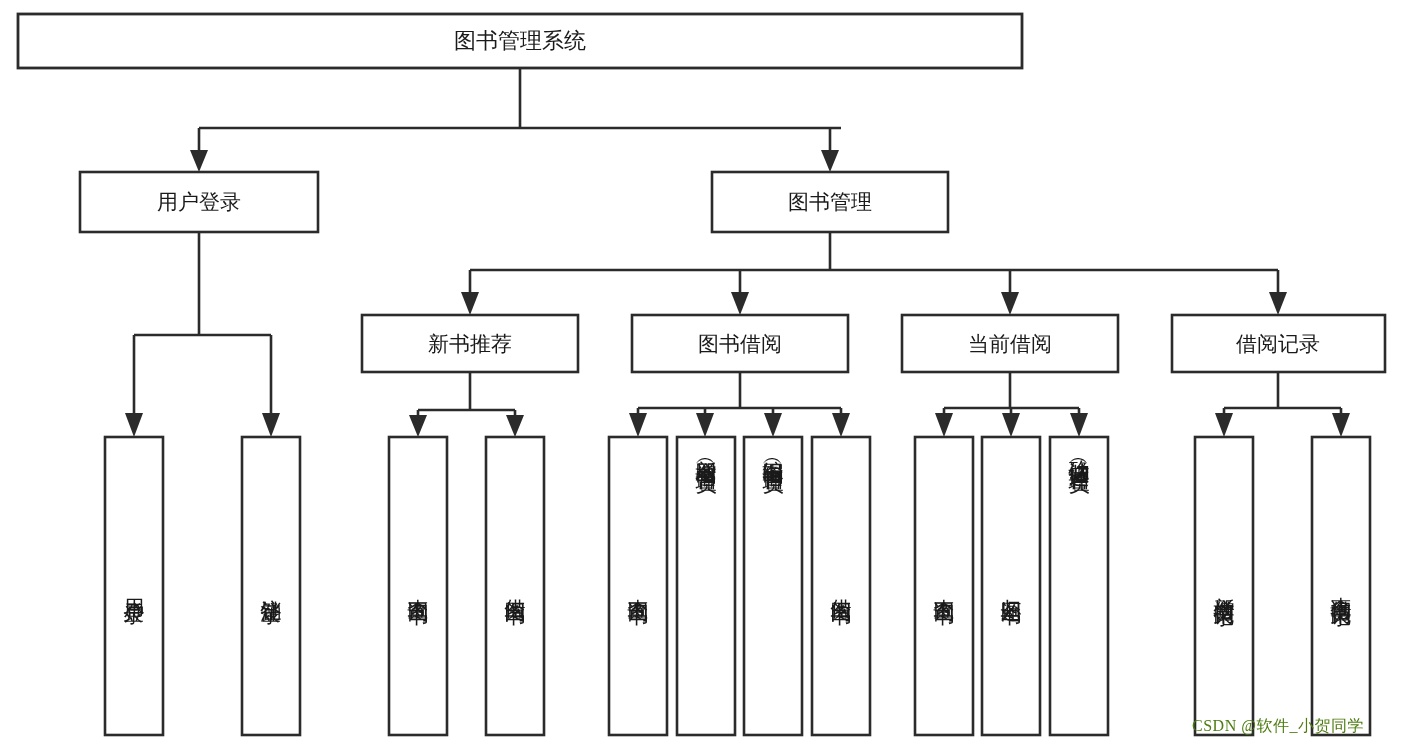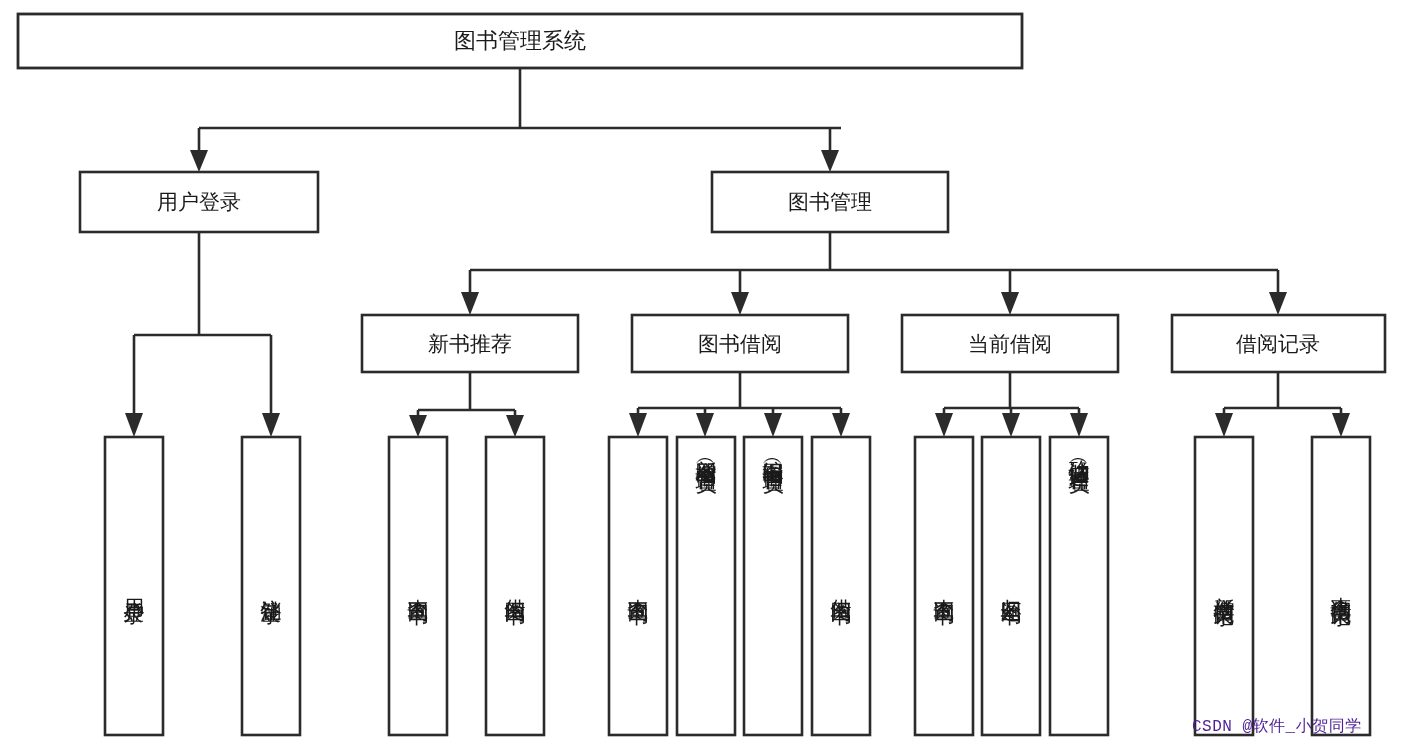--- a/index.html
+++ b/index.html
@@ -72,23 +72,23 @@
     text-orientation: upright;
     font-family: "DejaVu Sans", "Liberation Sans", sans-serif;
     font-size: 21px;
     line-height: 1.05;
     letter-spacing: 2px;
     color: #1a1a1a;
     white-space: nowrap;
   }
   .watermark {
     position: absolute;
-    font-family: Liberation Mono, monospace;
+    font-family: Liberation Serif, serif;
     font-size: 16px;
-    color: #4c1d95;
+    color: #4d7c0f;
     white-space: nowrap;
     letter-spacing: 0.5px;
     text-align: center;
   }
 </style>
 </head>
 <body>
 
 <div id="diagram-root">
 

